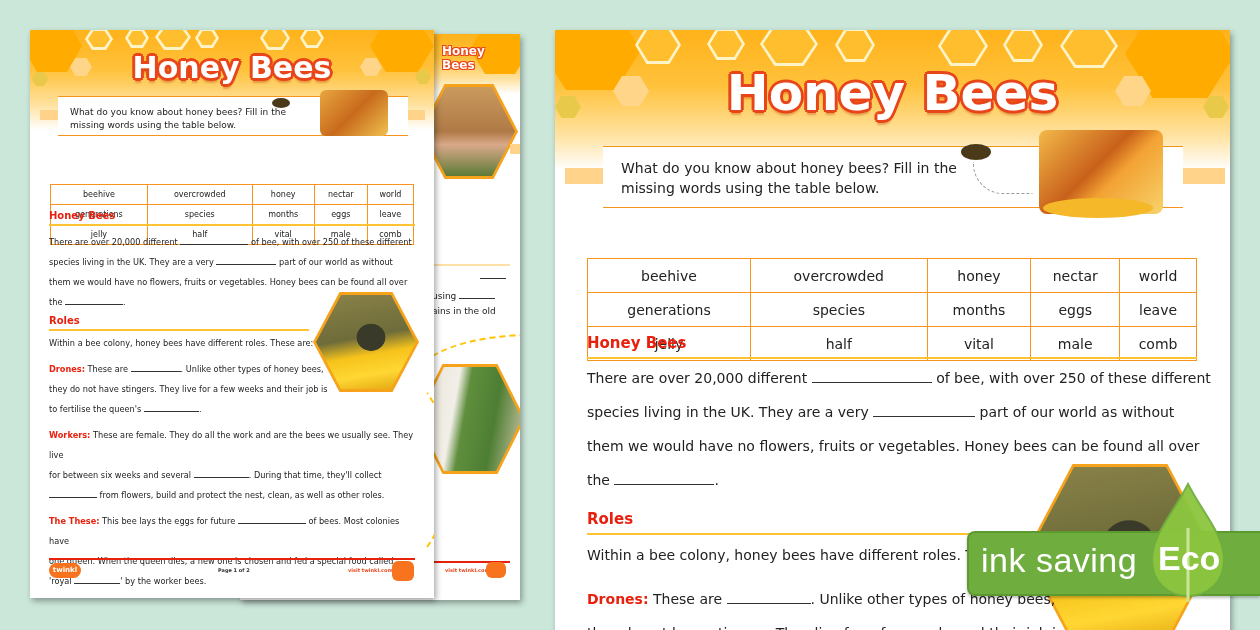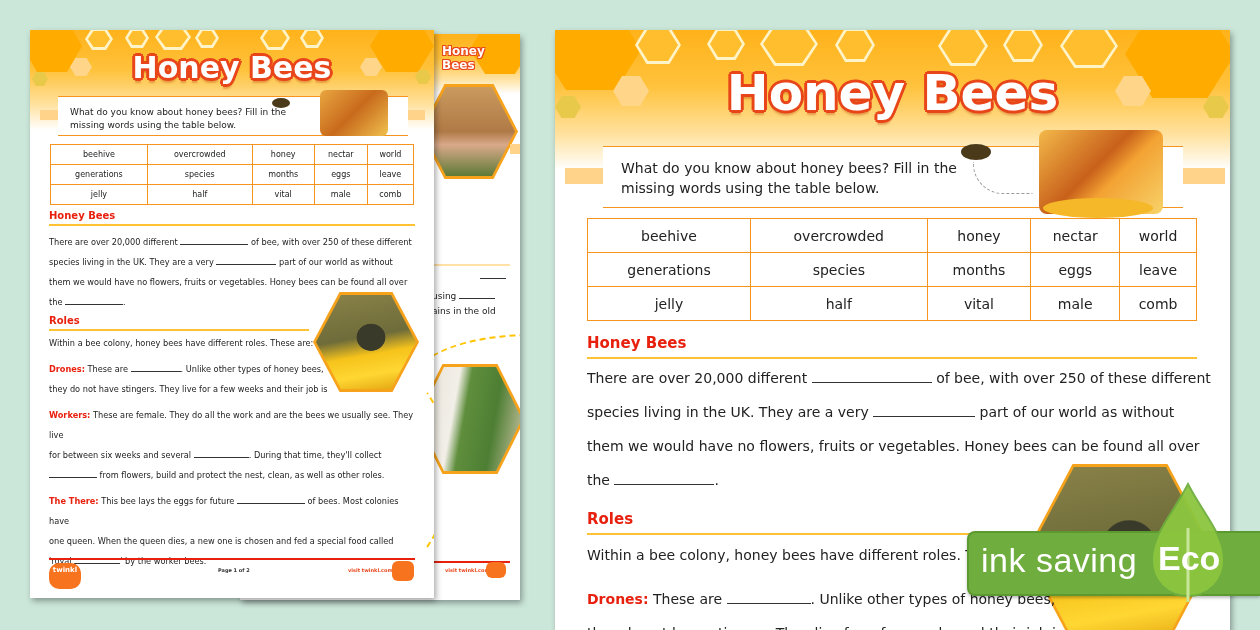--- a/index.html
+++ b/index.html
@@ -17,21 +17,21 @@
   .hex.ring::after { content: ""; position: absolute; inset: 3px; background: #ffbe2e; clip-path: polygon(25% 0,75% 0,100% 50%,75% 100%,25% 100%,0 50%); }
 
   .title { position: absolute; left: 0; right: 0; text-align: center; font-family: "DejaVu Sans", sans-serif; font-weight: bold; color: #fff;
     text-shadow: -2px -2px 0 #e8461a, 2px -2px 0 #e8461a, -2px 2px 0 #e8461a, 2px 2px 0 #e8461a, 0 3px 0 #e8461a, 0 -3px 0 #e8461a, 3px 0 0 #e8461a, -3px 0 0 #e8461a, 0 5px 2px rgba(180,60,0,0.35); }
 
   .intro-box { position: absolute; border-top: 1.5px solid #f7941d; border-bottom: 1.5px solid #f7941d; background: #fff; }
   .intro-box::before, .intro-box::after { content: ""; position: absolute; top: -1px; bottom: -1px; width: 18px; }
   .intro-strip { position: absolute; background: #ffd48a; }
   .intro-text { position: absolute; color: #222; }
 
-  table.words { position: absolute; border-collapse: collapse; }
+  table.words { position: absolute; border-collapse: collapse; margin-top: 40px; }
   table.words td { border: 1.5px solid #f7941d; text-align: center; color: #222; }
 
   .sec-h { position: absolute; color: #e8200e; font-weight: bold; }
   .sec-rule { position: absolute; height: 1.5px; background: #ffc233; }
   .para { position: absolute; color: #222; }
   .para .lbl { color: #e8200e; font-weight: bold; text-align: right; }
   .blank { display: inline-block; border-bottom: 1px solid #333; vertical-align: baseline; }
 
   
   .photo-hex { position: absolute; clip-path: polygon(25% 0,75% 0,100% 50%,75% 100%,25% 100%,0 50%); background: #f7a21b; }
@@ -146,32 +146,33 @@
   <div class="sec-rule" style="left:19px; top:299px; width:260px;"></div>
 
   <div class="photo-hex" style="left:283px; top:262px; width:106px; height:100px;">
       <div class="in"></div>
     </div>
 
   <div class="para" style="left:19px; top:303px; font-size:8.2px; line-height:20px; width:370px;">
     <div>Within a bee colony, honey bees have different roles. These are:</div>
     <div style="margin-top:6px;"><span class="lbl">Drones:</span> <span>These are</span> <span class="blank" style="width:50px;"></span><span>. Unlike other types of honey bees,</span></div>
     <div>they do not have stingers. They live for a few weeks and their job is</div>
+    <div><span>to fertilise the queen's</span> <span class="blank" style="width:55px;"></span><span>.</span></div>
     <div style="margin-top:6px;"><span class="lbl">Workers:</span> <span>These are female. They do all the work and are the bees we usually see. They live</span></div>
     <div><span>for between six weeks and several</span> <span class="blank" style="width:55px;"></span><span>. During that time, they'll collect</span></div>
     <div><span class="blank" style="width:48px;"></span> <span>from flowers, build and protect the nest, clean, as well as other roles.</span></div>
-    <div style="margin-top:6px;"><span class="lbl">The There:</span> <span>This bee lays the eggs for future</span> <span class="blank" style="width:68px;"></span> <span>of bees. Most colonies have</span></div>
+    <div style="margin-top:6px;"><span class="lbl">The These:</span> <span>This bee lays the eggs for future</span> <span class="blank" style="width:68px;"></span> <span>of bees. Most colonies have</span></div>
     <div>one queen. When the queen dies, a new one is chosen and fed a special food called</div>
     <div><span>'royal</span> <span class="blank" style="width:46px;"></span><span>' by the worker bees.</span></div>
   </div>
 
   <div class="dashed-arc" style="left:300px; top:340px; width:120px; height:200px; border-color:transparent #ffc400 transparent transparent;"></div>
 
   <div class="footer-rule" style="left:19px; top:528px; width:366px;"></div>
-  <div class="logo" style="left:19px; top:533px; width:32px; height:26px; font-size:7px; line-height:15px;">twinkl</div>
+  <div class="logo" style="left:19px; top:533px; width:32px; height:15px; font-size:7px; line-height:15px;">twinkl</div>
   <div class="tiny" style="left:188px; top:537px; font-size:5px;">Page 1 of 2</div>
   <div class="tiny red" style="left:318px; top:537px; font-size:5px;">visit twinkl.com</div>
   <div class="logo" style="left:362px; top:531px; width:22px; height:20px; font-size:5px; border-radius:6px;"></div>
 </div>
 
 <div class="page" style="left:555px; top:30px; width:675px; height:610px;">
   <div class="banner" style="height:140px;">
     <div class="hex solid" style="left:-14px; top:-20px; width:100px; height:80px;"></div>
     <div class="hex ring" style="left:80px; top:-4px; width:46px; height:38px;"></div>
     <div class="hex ring" style="left:152px; top:-2px; width:38px; height:32px;"></div>

